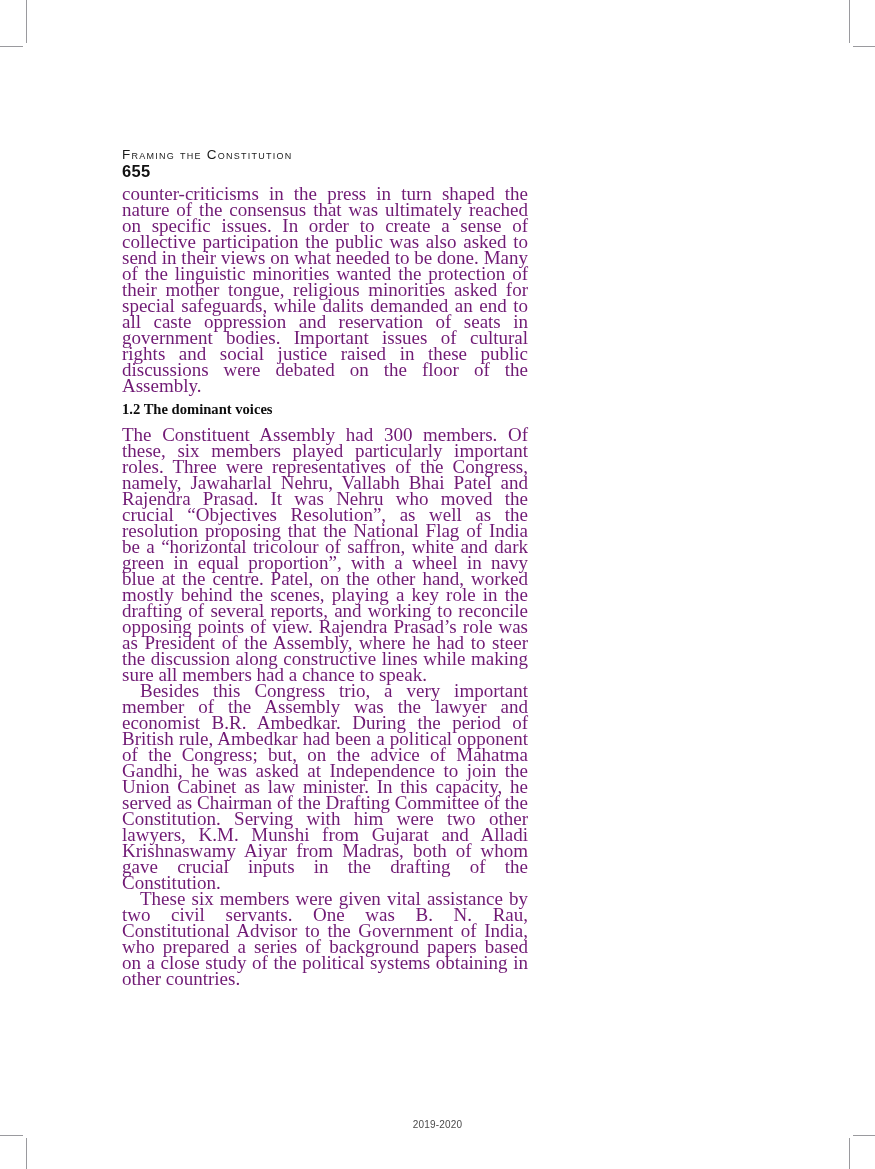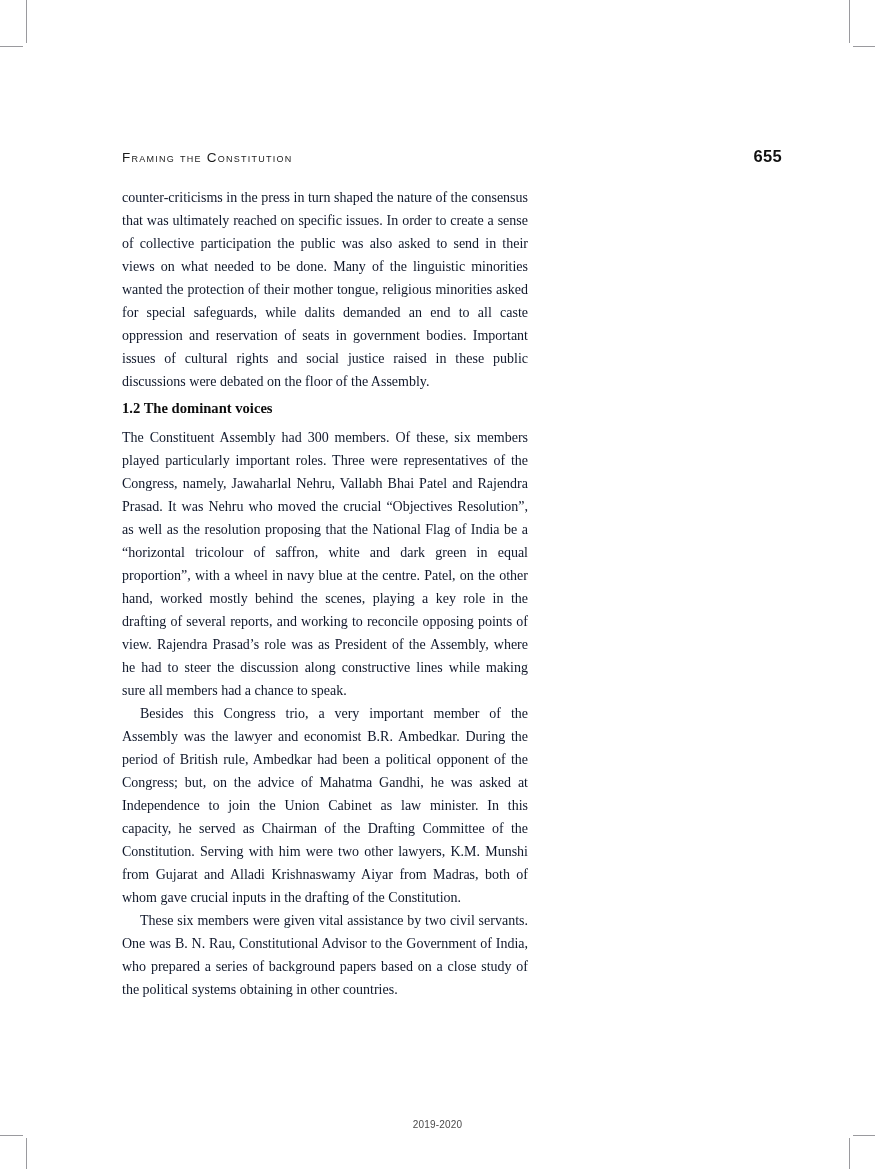--- a/index.html
+++ b/index.html
@@ -38,20 +38,21 @@
 
   
   .running-head {
     position: absolute;
     left: 122px;
     top: 147px;
     width: 660px;
     display: flex;
     align-items: baseline;
     justify-content: space-between;
+    flex-direction: column;
   }
   .chapter-title {
     font-family: "Liberation Sans", sans-serif;
     font-size: 13.5px;
     font-variant: small-caps;
     letter-spacing: 1.25px;
     color: #1a1a1a;
     white-space: nowrap;
   }
   .folio {
@@ -64,25 +65,25 @@
 
   
   .column {
     position: absolute;
     left: 122px;
     top: 186px;
     width: 406px;
   }
   .para {
     margin: 0;
-    font-size: 14px;
-    line-height: 23px;
+    font-size: 19px;
+    line-height: 16px;
     text-align: justify;
     text-justify: inter-word;
-    color: #0f172a;
+    color: #701a75;
     hyphens: none;
   }
   .para.indent { text-indent: 18px; }
 
   .section-heading {
     margin: 6px 0 0 0;
     font-size: 14.6px;
     line-height: 18.65px;
     font-weight: bold;
     text-align: left;

